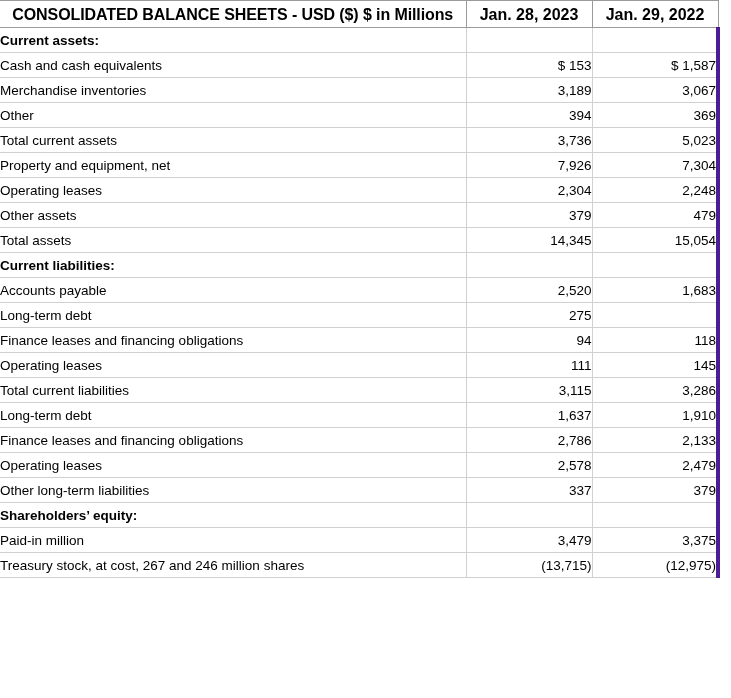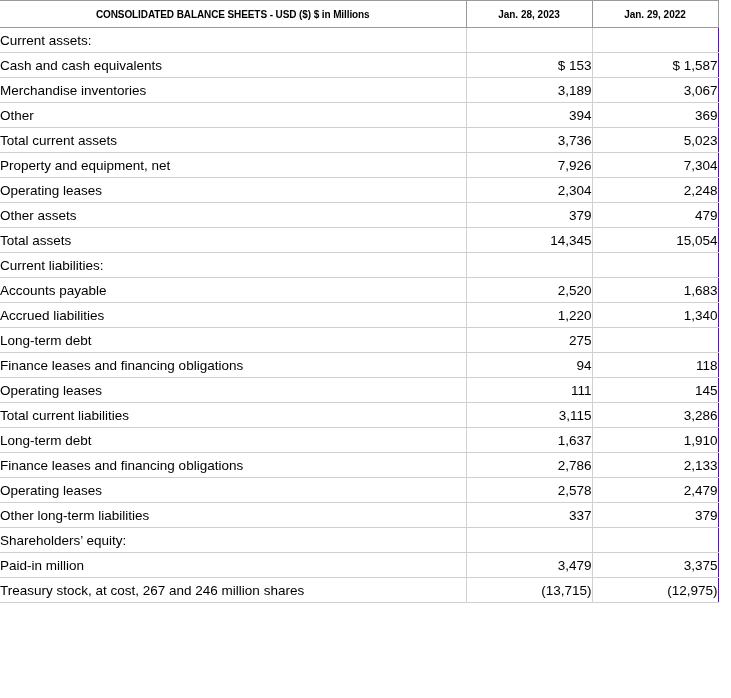--- a/index.html
+++ b/index.html
@@ -45,21 +45,21 @@
   }
 
   
   tr.header-row { height: 26px; }
   tr.header-row th {
     height: 26px;
     line-height: 25px;
     border-top: 1px solid #9a9a9a;
     border-bottom: 1px solid #9a9a9a;
     font-weight: bold;
-    font-size: 10px;
+    font-size: 16px;
   }
   th.title-cell {
     text-align: center;
     padding: 0 6px;
     letter-spacing: -0.1px;
   }
   th.date-cell {
     text-align: center;
     font-weight: normal;
     font-size: 13.5px;
@@ -72,23 +72,23 @@
     text-align: left;
     padding-left: 2px;
     padding-right: 4px;
   }
   td.num {
     text-align: right;
     padding-right: 8px;
     border-left: 1px solid #d0d0d0;
   }
   td.num.last {
-    border-right: 1px solid #4c1d95;
-  }
-  tr.section td.label { font-weight: normal; margin-top: 8px; }
+    border-right: 4px solid #4c1d95;
+  }
+  tr.section td.label { font-weight: bold; margin-top: 8px; }
 </style>
 </head>
 <body>
 
 <div class="sheet">
   <table class="balance-sheet">
     <colgroup>
       <col class="c-label">
       <col class="c-val">
       <col class="c-val">
@@ -150,25 +150,20 @@
           <td class="label">Current liabilities:</td>
           <td class="num"></td>
           <td class="num last"></td>
         </tr>
         <tr>
           <td class="label">Accounts payable</td>
           <td class="num">2,520</td>
           <td class="num last">1,683</td>
         </tr>
         <tr>
-          <td class="label">Accrued liabilities</td>
-          <td class="num">1,220</td>
-          <td class="num last">1,340</td>
-        </tr>
-        <tr>
           <td class="label">Long-term debt</td>
           <td class="num">275</td>
           <td class="num last"></td>
         </tr>
         <tr>
           <td class="label">Finance leases and financing obligations</td>
           <td class="num">94</td>
           <td class="num last">118</td>
         </tr>
         <tr>

